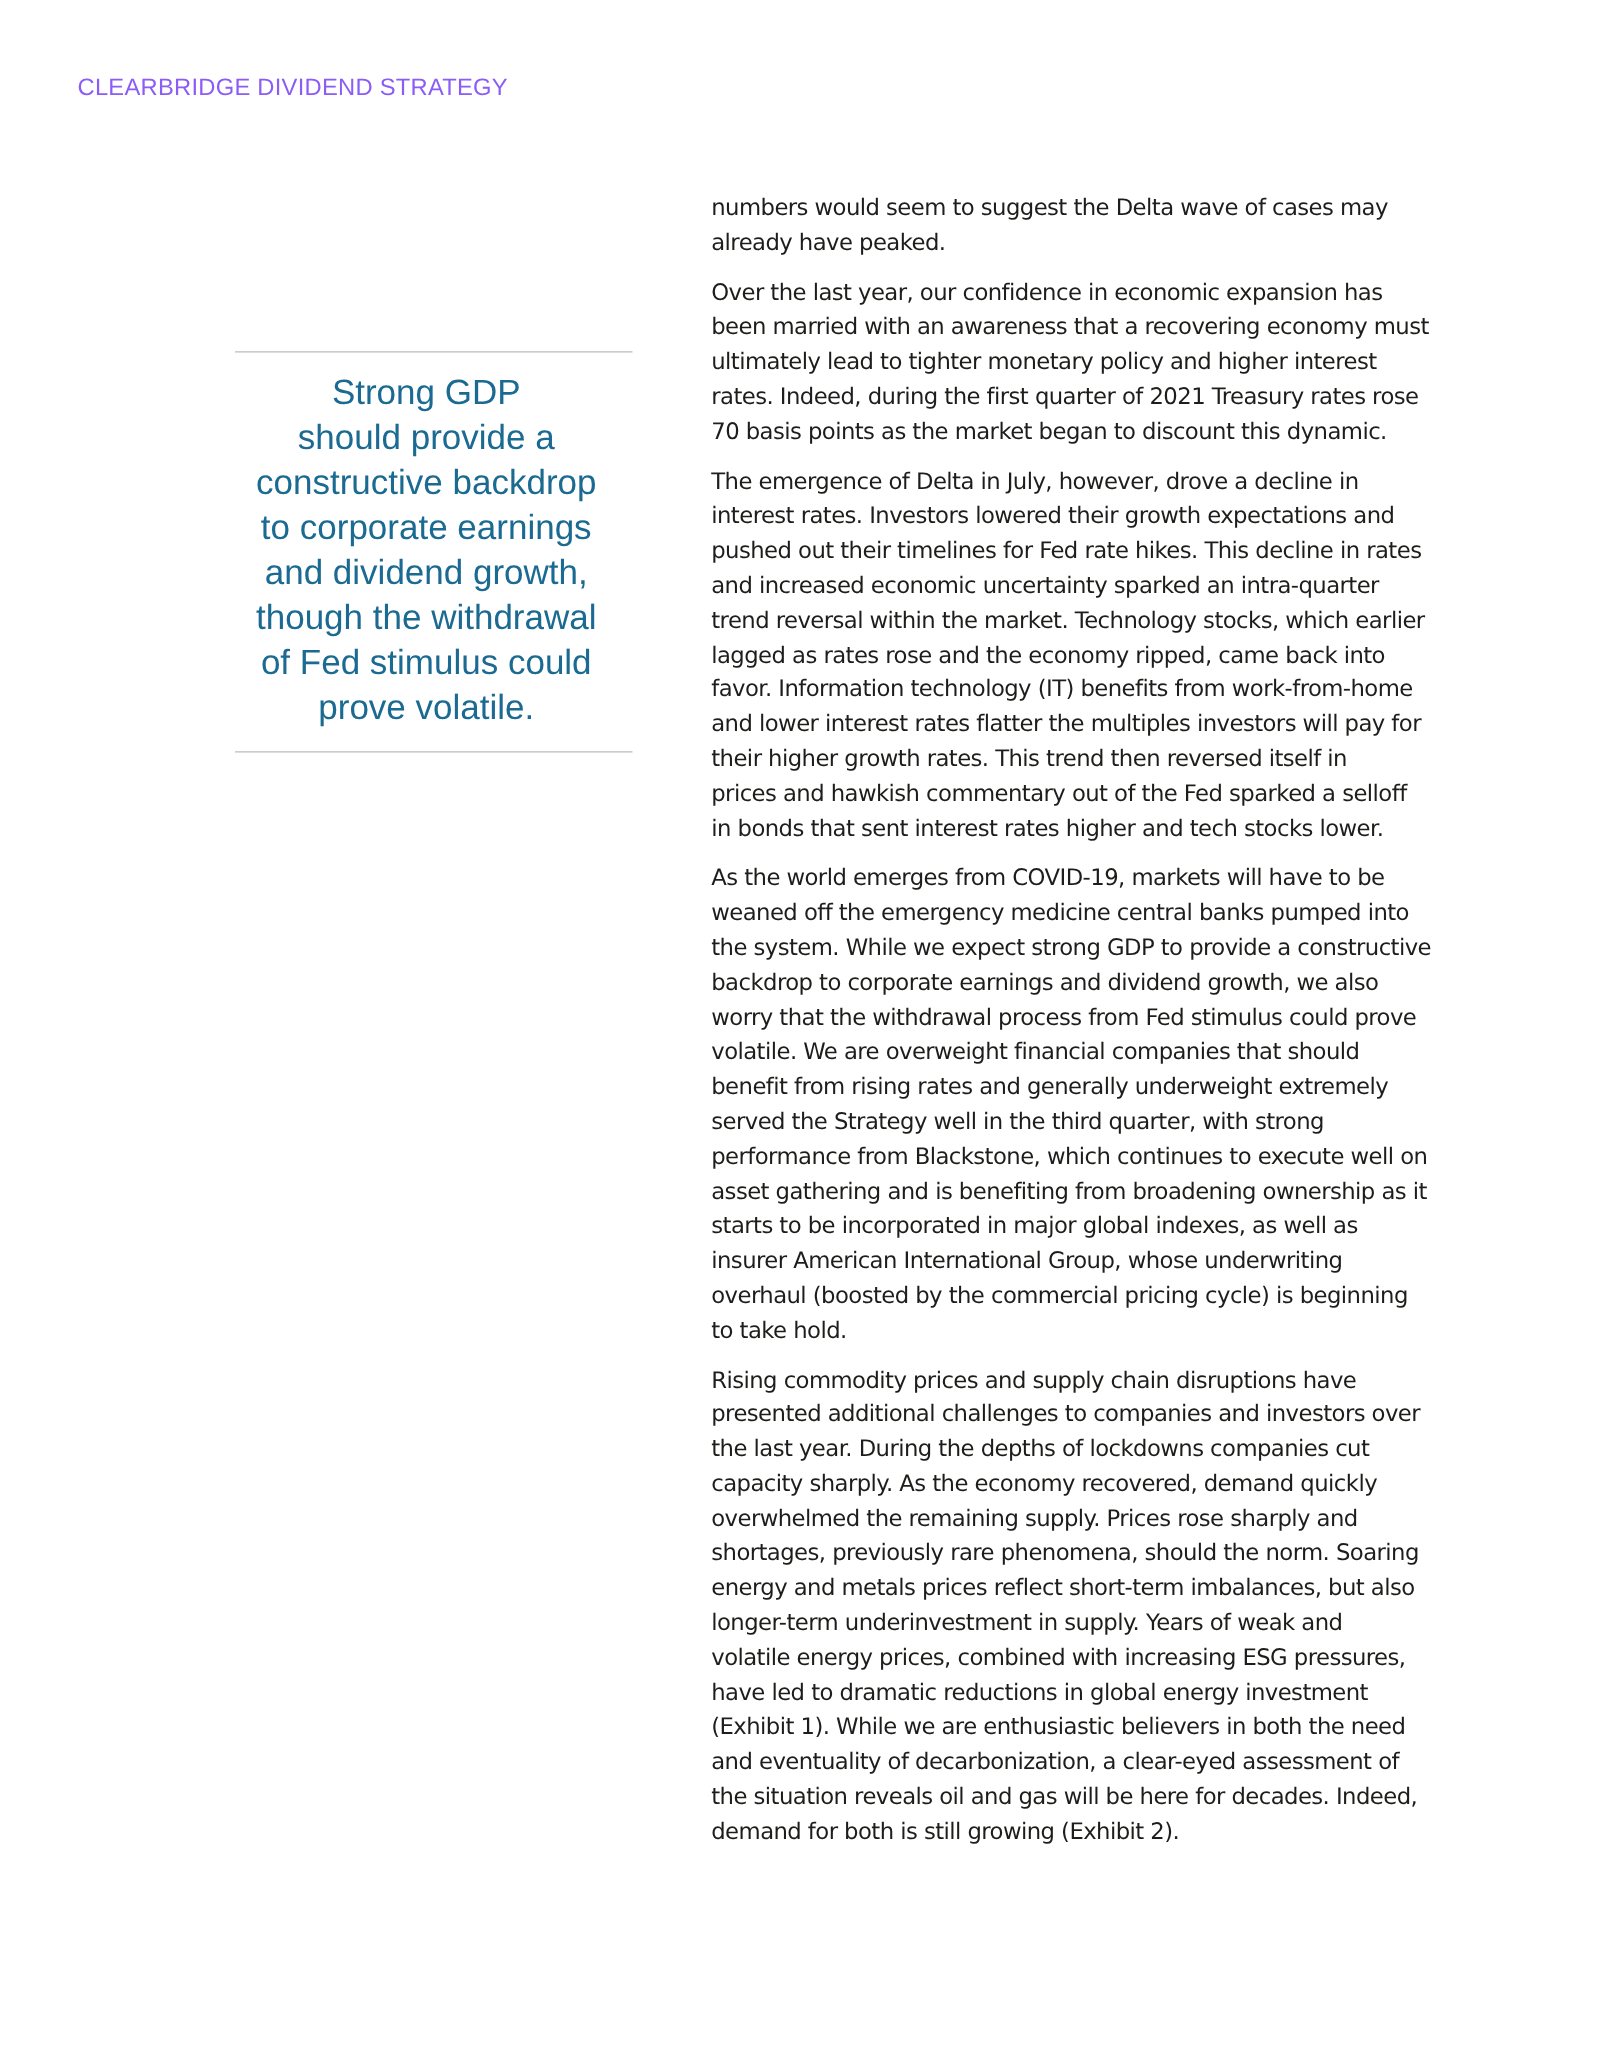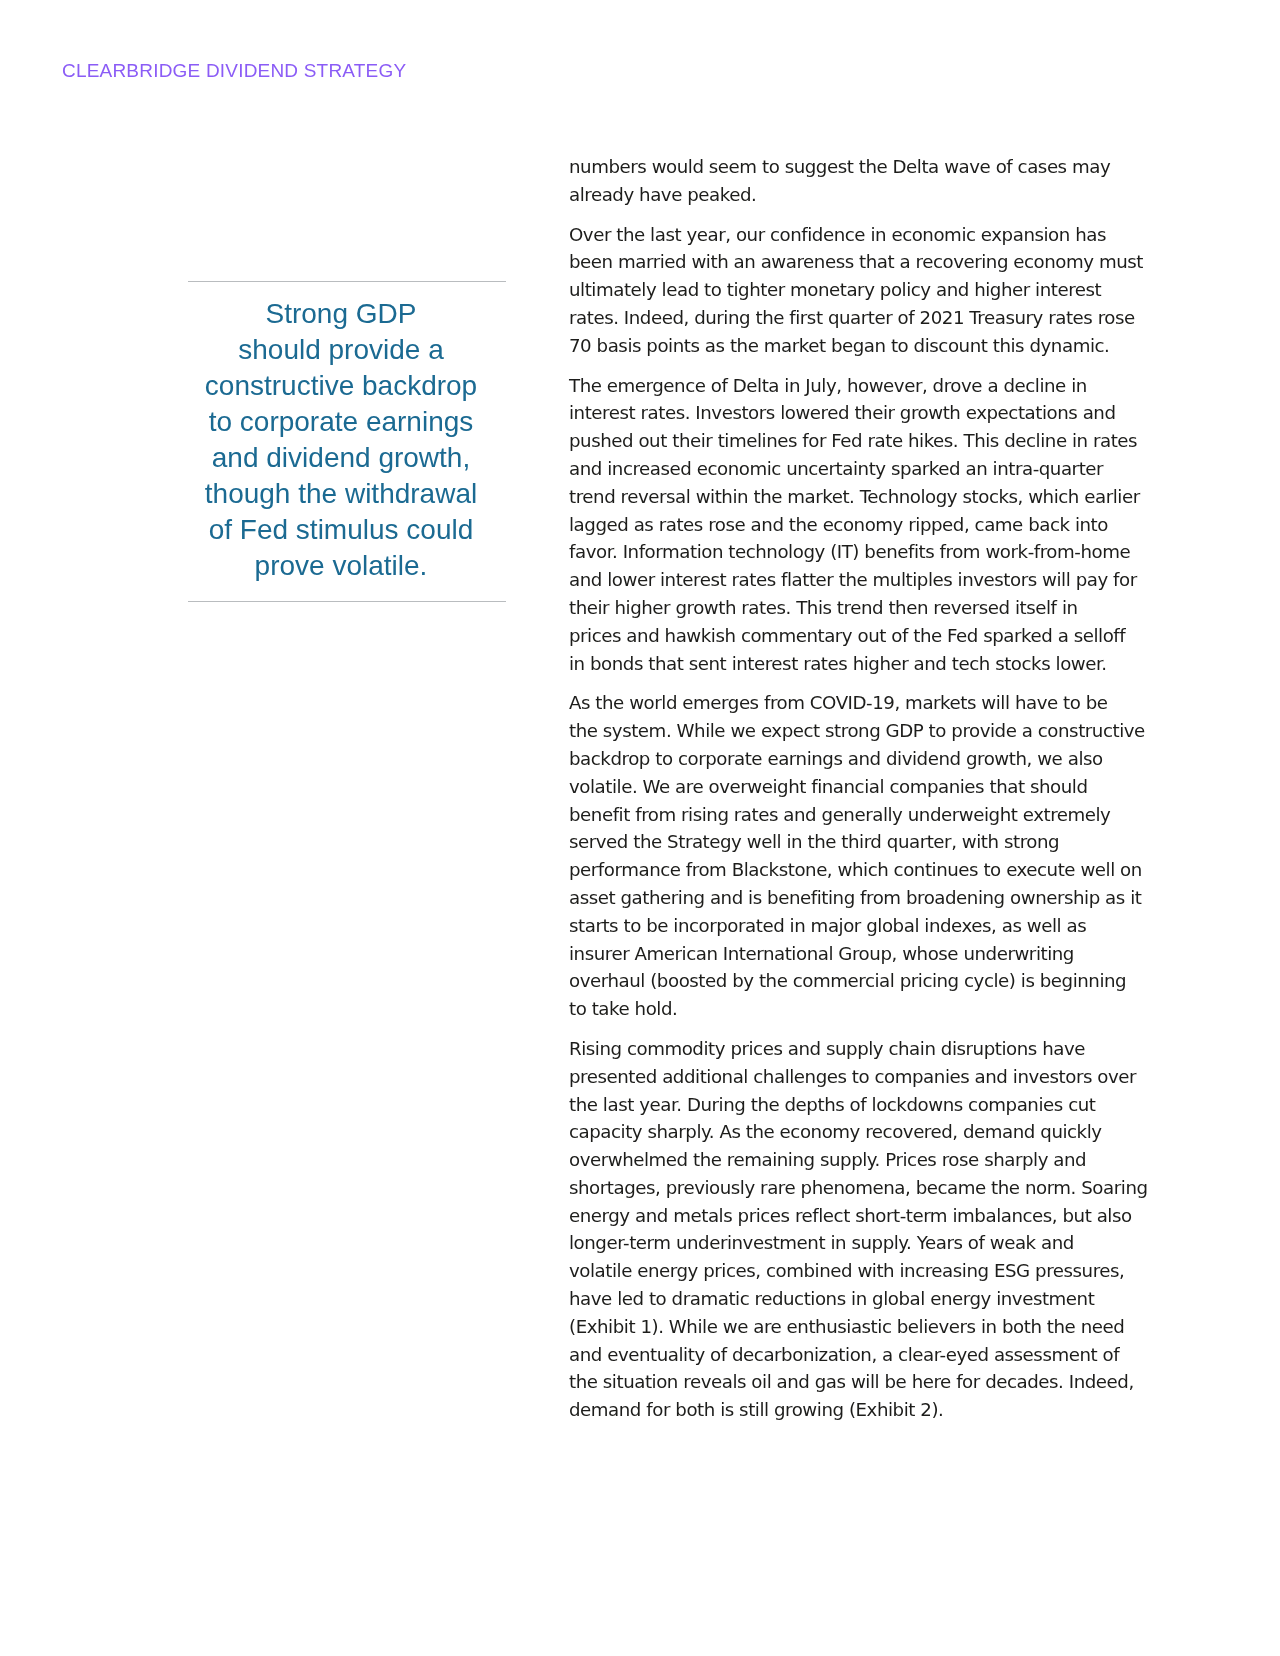--- a/index.html
+++ b/index.html
@@ -74,39 +74,41 @@
       <span class="line">trend reversal within the market. Technology stocks, which earlier</span>
       <span class="line">lagged as rates rose and the economy ripped, came back into</span>
       <span class="line">favor. Information technology (IT) benefits from work-from-home</span>
       <span class="line">and lower interest rates flatter the multiples investors will pay for</span>
       <span class="line">their higher growth rates. This trend then reversed itself in</span>
       <span class="line">prices and hawkish commentary out of the Fed sparked a selloff</span>
       <span class="line">in bonds that sent interest rates higher and tech stocks lower.</span>
     </p>
     <p class="para">
       <span class="line">As the world emerges from COVID-19, markets will have to be</span>
+      <span class="line">weaned off the emergency medicine central banks pumped into</span>
       <span class="line">the system. While we expect strong GDP to provide a constructive</span>
       <span class="line">backdrop to corporate earnings and dividend growth, we also</span>
+      <span class="line">worry that the withdrawal process from Fed stimulus could prove</span>
       <span class="line">volatile. We are overweight financial companies that should</span>
       <span class="line">benefit from rising rates and generally underweight extremely</span>
       <span class="line">served the Strategy well in the third quarter, with strong</span>
       <span class="line">performance from Blackstone, which continues to execute well on</span>
       <span class="line">asset gathering and is benefiting from broadening ownership as it</span>
       <span class="line">starts to be incorporated in major global indexes, as well as</span>
       <span class="line">insurer American International Group, whose underwriting</span>
       <span class="line">overhaul (boosted by the commercial pricing cycle) is beginning</span>
       <span class="line">to take hold.</span>
     </p>
     <p class="para">
       <span class="line">Rising commodity prices and supply chain disruptions have</span>
       <span class="line">presented additional challenges to companies and investors over</span>
       <span class="line">the last year. During the depths of lockdowns companies cut</span>
       <span class="line">capacity sharply. As the economy recovered, demand quickly</span>
       <span class="line">overwhelmed the remaining supply. Prices rose sharply and</span>
-      <span class="line">shortages, previously rare phenomena, became the norm. Soaring</span>
+      <span class="line">shortages, previously rare phenomena, should the norm. Soaring</span>
       <span class="line">energy and metals prices reflect short-term imbalances, but also</span>
       <span class="line">longer-term underinvestment in supply. Years of weak and</span>
       <span class="line">volatile energy prices, combined with increasing ESG pressures,</span>
       <span class="line">have led to dramatic reductions in global energy investment</span>
       <span class="line">(Exhibit 1). While we are enthusiastic believers in both the need</span>
       <span class="line">and eventuality of decarbonization, a clear-eyed assessment of</span>
       <span class="line">the situation reveals oil and gas will be here for decades. Indeed,</span>
       <span class="line">demand for both is still growing (Exhibit 2).</span>
     </p>
   </main>

